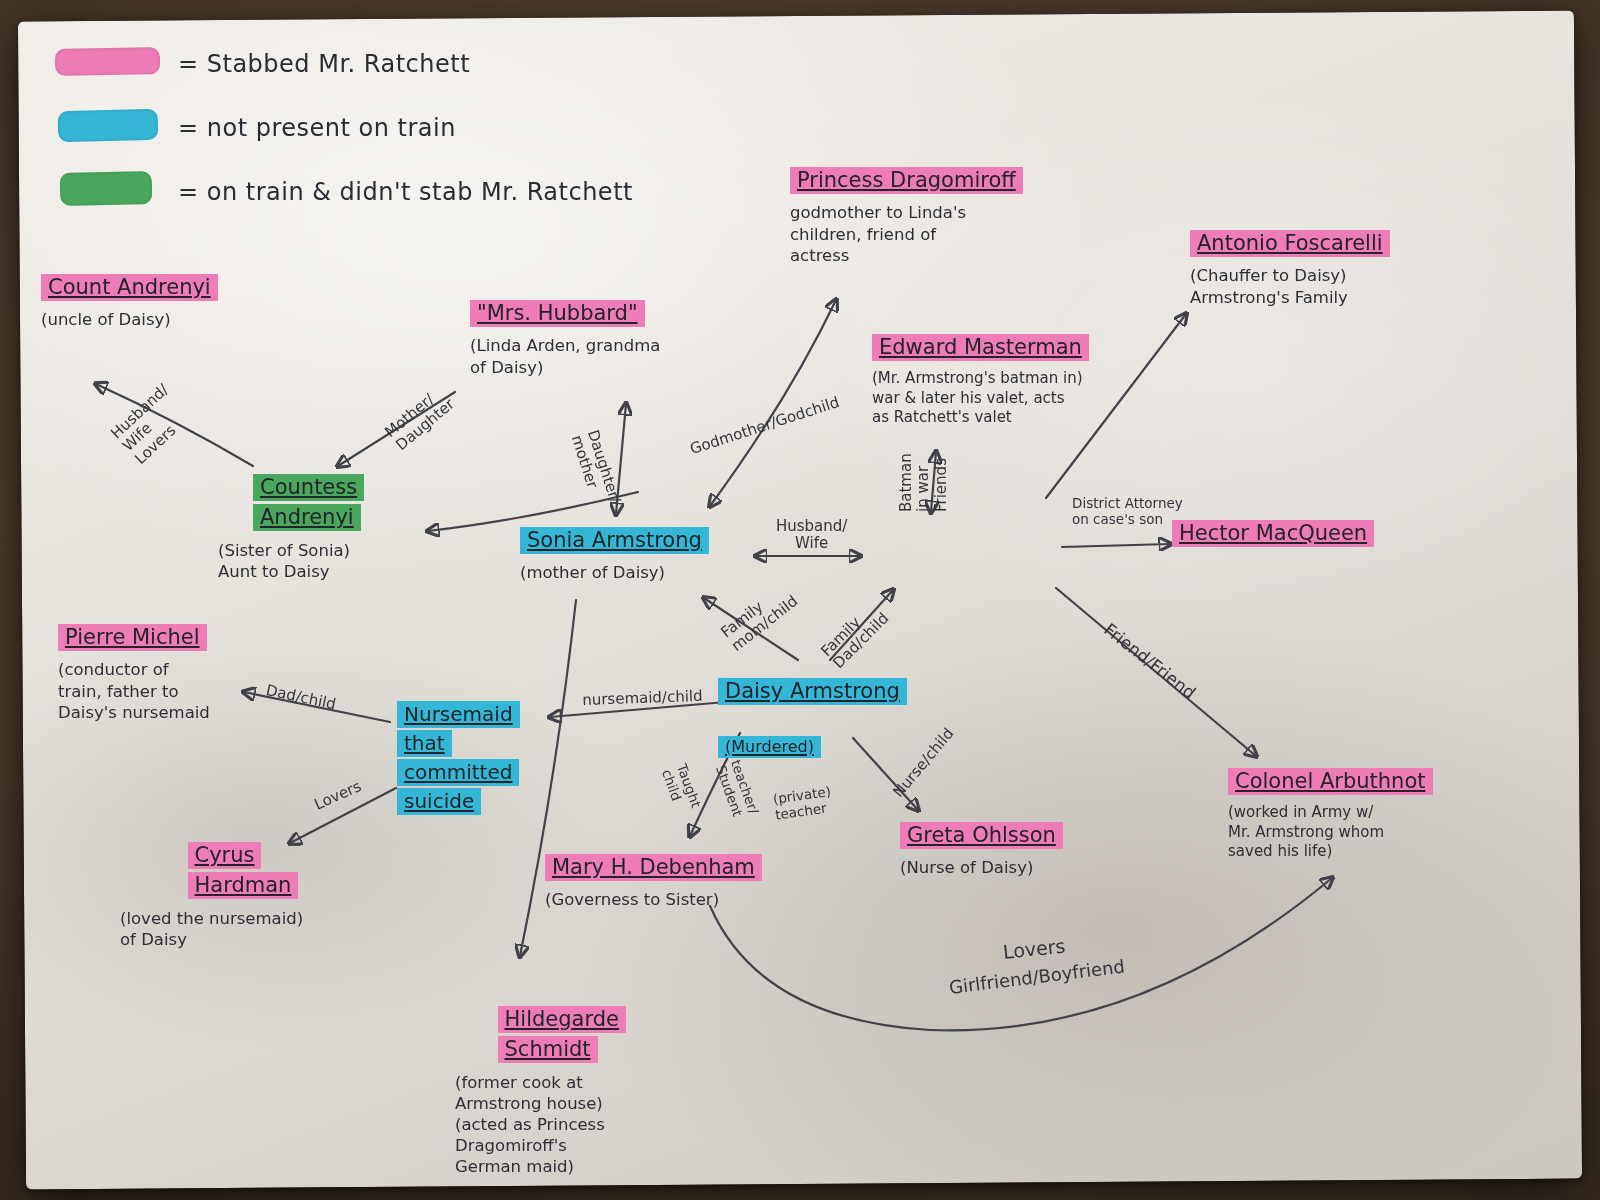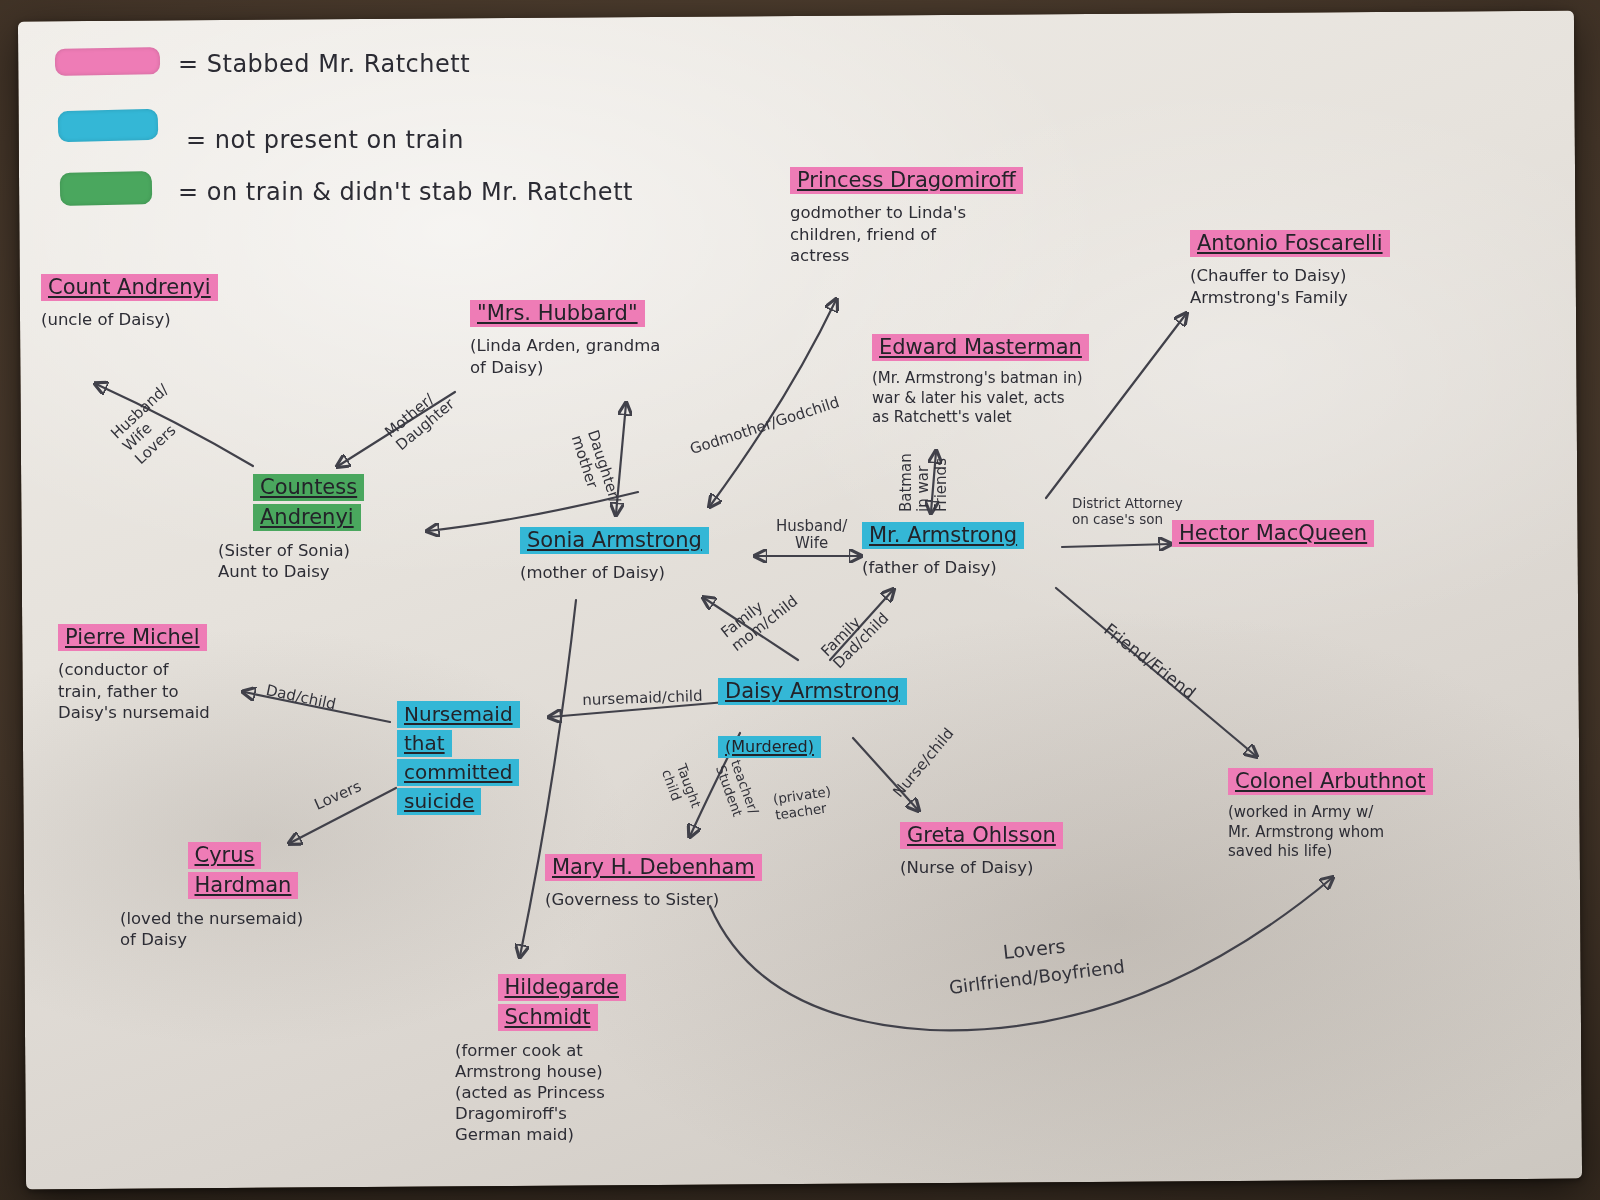--- a/index.html
+++ b/index.html
@@ -66,21 +66,21 @@
       <path d="M853,738 L918,810" marker-end="url(#ah)"></path>
       <path d="M1056,588 L1256,756" marker-end="url(#ah)"></path>
       <path d="M576,600 Q556,780 520,956" marker-end="url(#ah)"></path>
       <path d="M710,906 Q760,1020 930,1030 Q1140,1038 1332,878" marker-end="url(#ah)"></path>
     </svg>
 
     <div class="legend-swatch pink" style="left:55px;top:48px;width:105px;height:27px;transform:rotate(-1deg);"></div>
     <div class="legend-label" style="left:178px;top:50px;">= Stabbed Mr. Ratchett</div>
 
     <div class="legend-swatch blue" style="left:58px;top:110px;width:100px;height:31px;transform:rotate(-1.5deg);"></div>
-    <div class="legend-label" style="left:178px;top:126px;margin-left:8px;">= not present on train</div>
+    <div class="legend-label" style="left:178px;top:114px;">= not present on train</div>
 
     <div class="legend-swatch green" style="left:60px;top:172px;width:92px;height:33px;transform:rotate(-1deg);"></div>
     <div class="legend-label" style="left:178px;top:178px;">= on train &amp; didn't stab Mr. Ratchett</div>
 
     <div class="node left" style="left:41px;top:272px;width:220px;">
       <span class="hl pink">Count Andrenyi</span>
       <div class="sub">(uncle of Daisy)</div>
     </div>
 
     <div class="node" style="left:470px;top:298px;width:250px;">
@@ -115,24 +115,20 @@
       </div>
       <div class="sub">(Sister of Sonia)
 Aunt to Daisy</div>
     </div>
 
     <div class="node" style="left:520px;top:525px;width:230px;">
       <span class="hl blue">Sonia Armstrong</span>
       <div class="sub">(mother of Daisy)</div>
     </div>
 
-    <div class="node" style="left:862px;top:520px;width:210px;">
-      <span class="hl blue">Mr. Armstrong</span>
-      <div class="sub">(father of Daisy)</div>
-    </div>
 
     <div class="node" style="left:1172px;top:518px;width:235px;">
       <span class="hl pink">Hector MacQueen</span>
     </div>
 
     <div class="node left" style="left:58px;top:622px;width:200px;">
       <span class="hl pink">Pierre Michel</span>
       <div class="sub">(conductor of
 train, father to
 Daisy's nursemaid</div>
@@ -170,21 +166,21 @@
       <div class="sub">(loved the nursemaid)
 of Daisy</div>
     </div>
 
     <div class="node" style="left:545px;top:852px;width:245px;">
       <span class="hl pink">Mary H. Debenham</span>
       <div class="sub">(Governess to Sister)</div>
     </div>
 
     <div class="node" style="left:455px;top:972px;width:230px;">
-      <div class="namewrap" style="width:145px;">
+      <div class="namewrap" style="width:145px;margin-top:32px;">
         <span class="hl pink">Hildegarde Schmidt</span>
       </div>
       <div class="sub">(former cook at
 Armstrong house)
 (acted as Princess
 Dragomiroff's
 German maid)</div>
     </div>
 
     <div class="elabel" style="left:108px;top:430px;transform:rotate(-43deg);">Husband/

